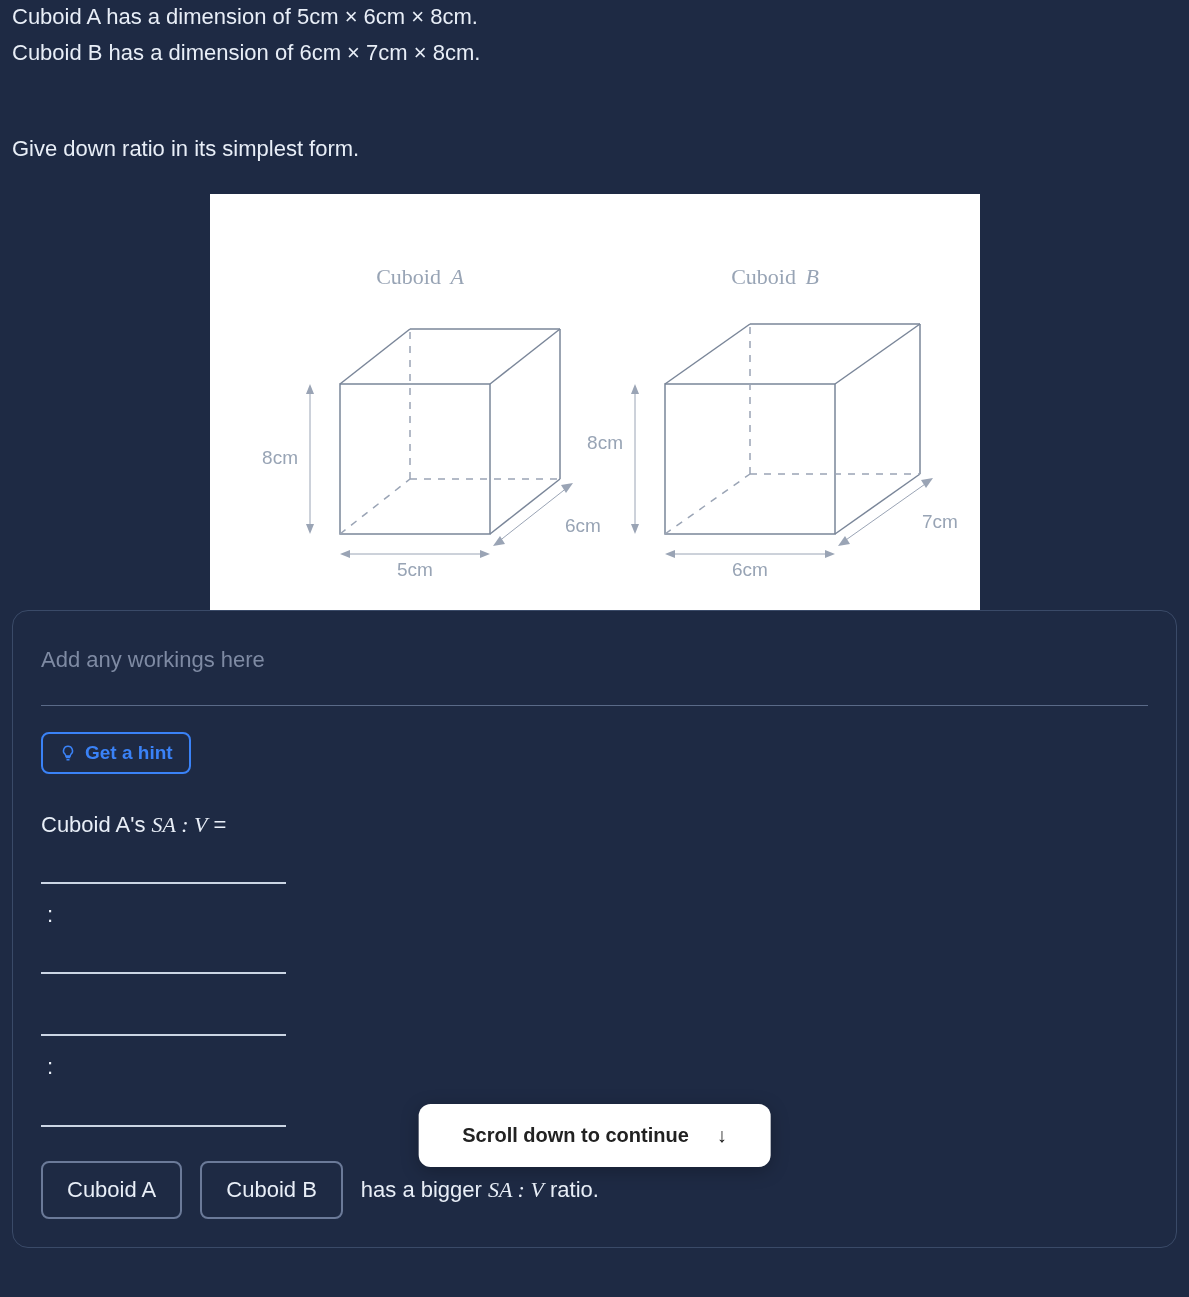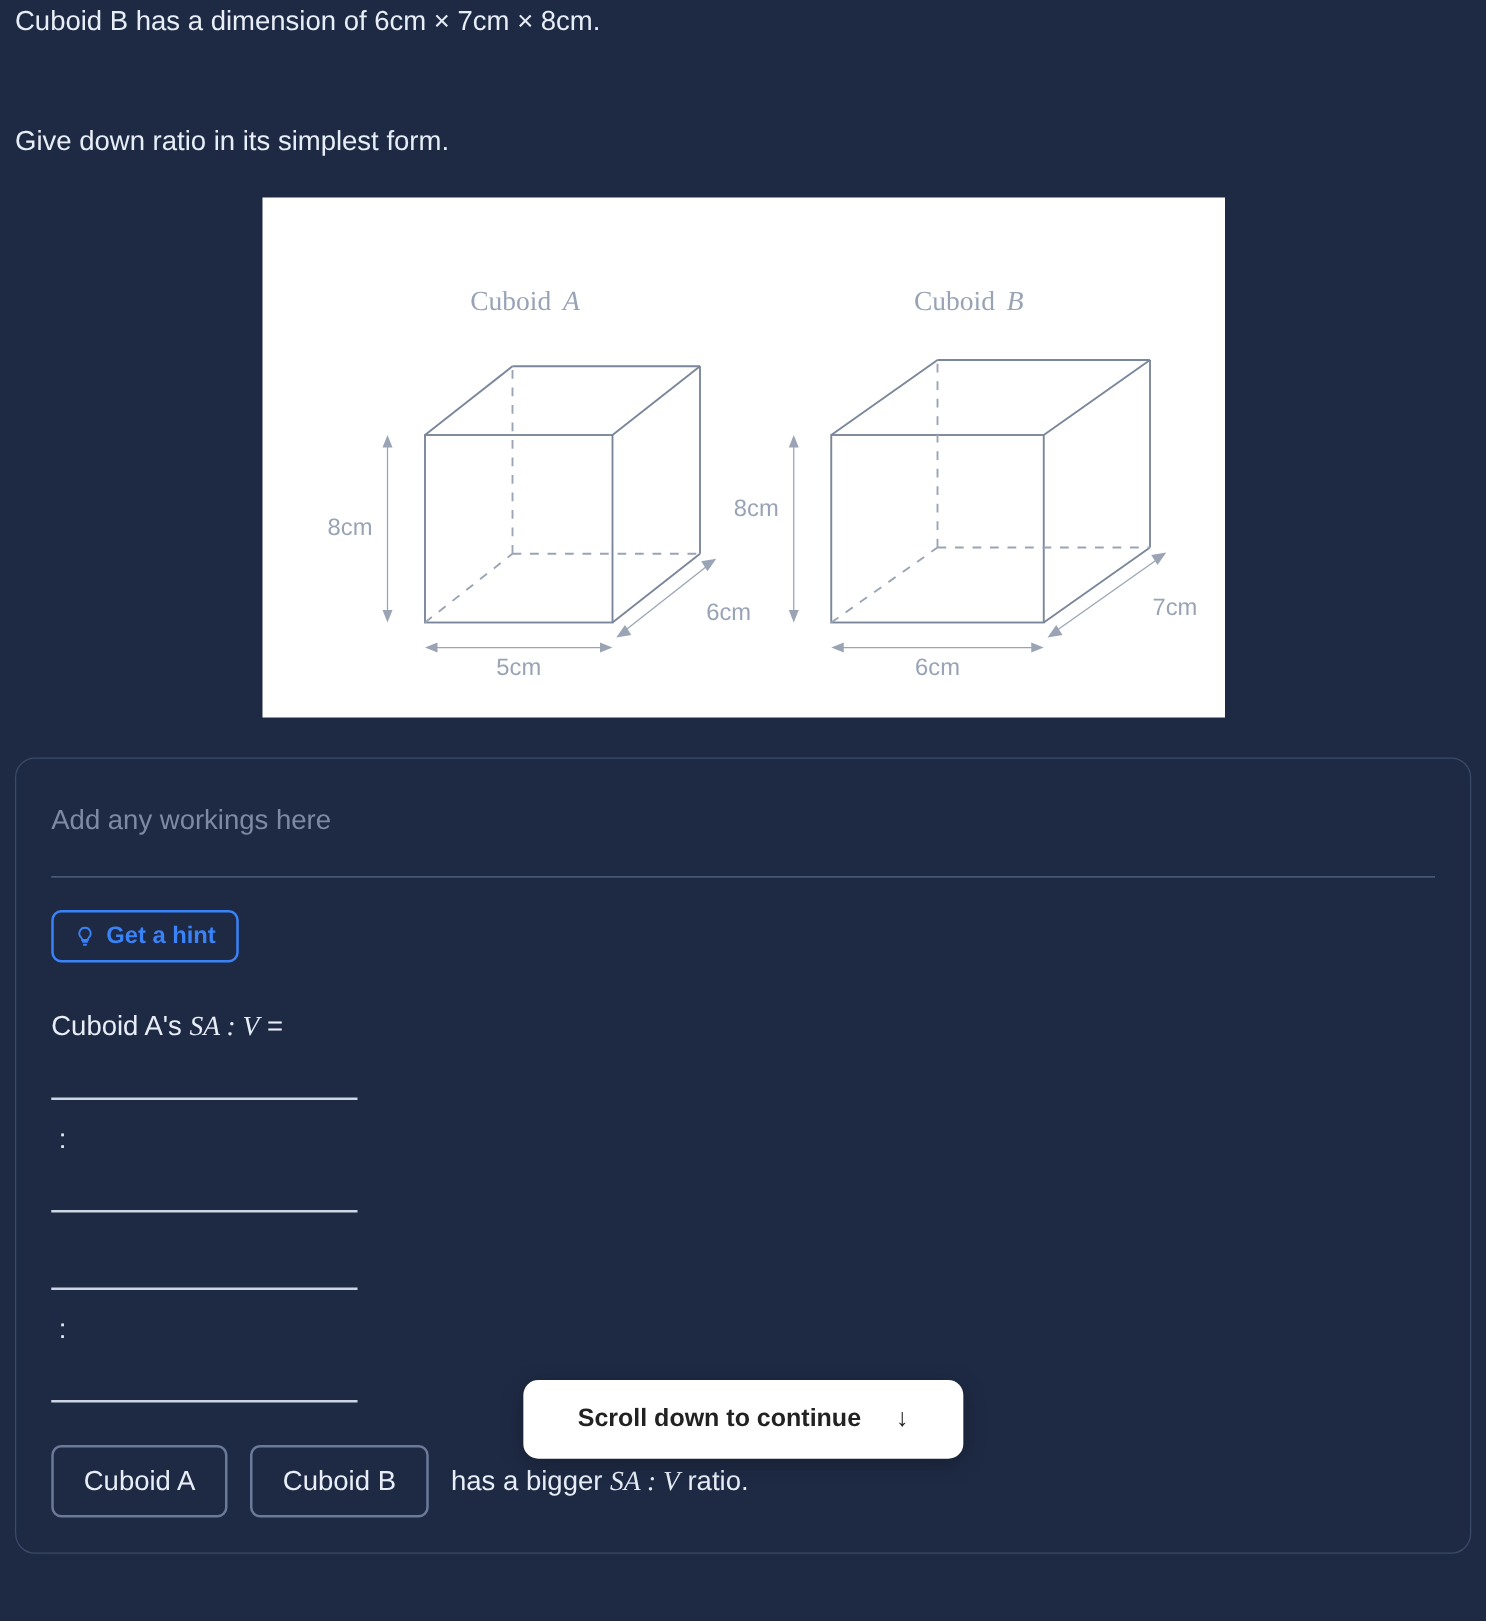--- a/index.html
+++ b/index.html
@@ -44,21 +44,20 @@
     font-size: 19px;
     fill: #98a4b5;
     font-family: -apple-system, BlinkMacSystemFont, 'Segoe UI', sans-serif;
   }
   .cuboid-line { stroke: #7a8699; stroke-width: 1.5; fill: none; }
   .cuboid-dash { stroke: #9aa4b5; stroke-width: 1.5; fill: none; stroke-dasharray: 7 7; }
   .arrow-line { stroke: #9aa4b5; stroke-width: 1; fill: none; }
   .arrow-head { fill: #9aa4b5; }
 
   .answer-card {
-    margin-top: 32px;
     border: 1px solid #3a4a68;
     border-radius: 16px;
     padding: 32px 28px 28px 28px;
   }
   .workings-input {
     width: 100%;
     background: transparent;
     border: none;
     color: #e8eef7;
     font-size: 22px;
@@ -144,20 +143,21 @@
     align-items: center;
     gap: 28px;
     cursor: pointer;
   }
 </style>
 </head>
 <body>
 
 <div class="content">
   <div class="question-text">
+    <p>Cuboid A has a dimension of 5cm × 6cm  × 8cm.</p>
     <p>Cuboid B has a dimension of 6cm × 7cm  × 8cm.</p>
     <div class="spacer"></div>
     <div class="spacer"></div>
     <p>Give down ratio in its simplest form.</p>
   </div>
 
   <div class="diagram-wrap">
     <div class="diagram">
       <svg width="770" height="416" viewBox="0 0 770 416">
 

